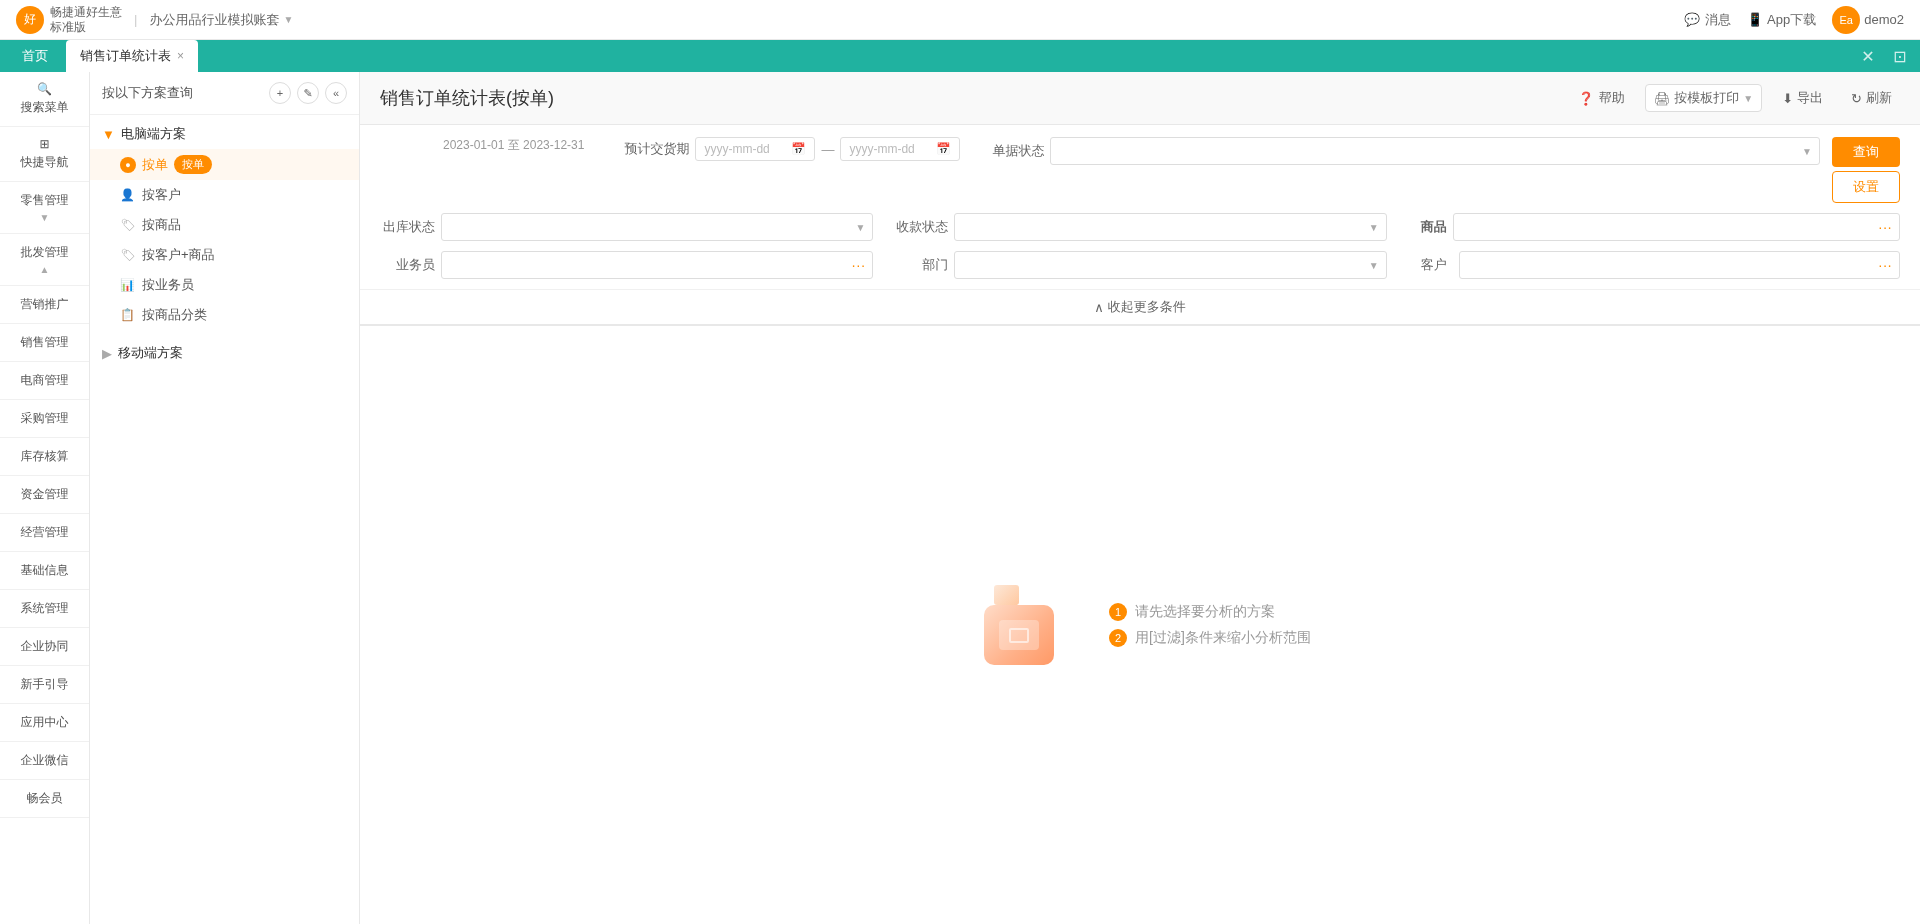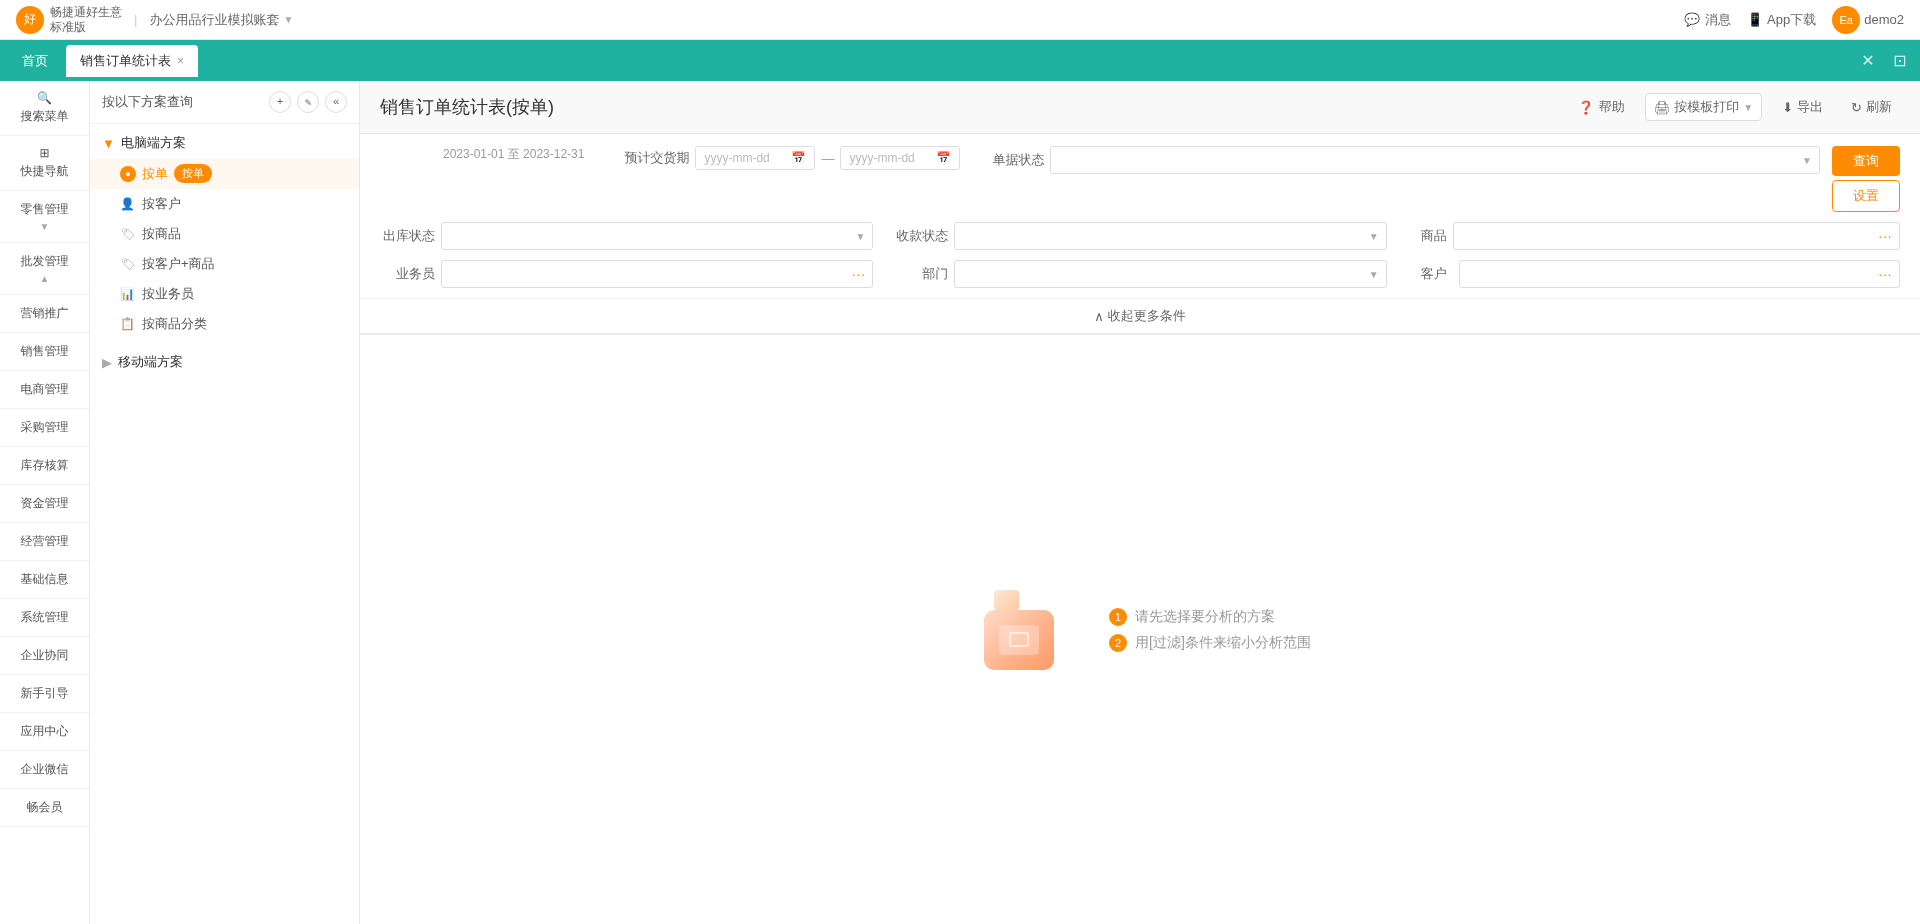--- a/index.html
+++ b/index.html
@@ -10,41 +10,41 @@
     .top-bar-left { display: flex; align-items: center; gap: 8px; }
     .logo-area { display: flex; align-items: center; gap: 6px; }
     .logo-icon { width: 28px; height: 28px; background: #ff8c00; border-radius: 50%; display: flex; align-items: center; justify-content: center; color: white; font-size: 12px; }
     .logo-text { font-size: 12px; color: #666; line-height: 1.2; }
     .breadcrumb-area { display: flex; align-items: center; gap: 4px; color: #666; font-size: 13px; }
     .top-bar-right { display: flex; align-items: center; gap: 16px; color: #666; font-size: 13px; }
     .top-bar-right-item { display: flex; align-items: center; gap: 4px; cursor: pointer; }
     .avatar { width: 28px; height: 28px; background: #ff8c00; border-radius: 50%; display: flex; align-items: center; justify-content: center; color: white; font-size: 11px; }
 
     
-    .tab-bar { height: 41px; background: #20b2a0; display: flex; align-items: center; padding: 0 8px; flex-shrink: 0; gap: 4px; }
+    .tab-bar { height: 32px; background: #20b2a0; display: flex; align-items: center; padding: 0 8px; flex-shrink: 0; gap: 4px; }
     .tab-item { height: 32px; padding: 0 14px; display: flex; align-items: center; gap: 6px; border-radius: 4px 4px 0 0; cursor: pointer; font-size: 13px; color: rgba(255,255,255,0.8); }
     .tab-item.active { background: #fff; color: #333; }
     .tab-item.home { background: transparent; color: #fff; }
     .tab-close { font-size: 12px; color: #999; cursor: pointer; }
     .tab-bar-actions { margin-left: auto; display: flex; gap: 8px; }
     .tab-bar-btn { color: rgba(255,255,255,0.8); font-size: 16px; cursor: pointer; width: 24px; height: 24px; display: flex; align-items: center; justify-content: center; }
 
     
     .main-layout { display: flex; flex: 1; overflow: hidden; }
 
     
     .sidebar { width: 90px; background: #fff; border-right: 1px solid #e8e8e8; display: flex; flex-direction: column; overflow-y: auto; flex-shrink: 0; }
     .sidebar-item { padding: 10px 4px; text-align: center; cursor: pointer; color: #555; font-size: 12px; border-bottom: 1px solid #f0f0f0; display: flex; flex-direction: column; align-items: center; gap: 3px; }
 
     
     .content-area { flex: 1; display: flex; overflow: hidden; }
 
     
     .left-panel { width: 270px; background: #fff; border-right: 1px solid #e8e8e8; display: flex; flex-direction: column; flex-shrink: 0; }
-    .left-panel-header { padding: 10px 12px; display: flex; align-items: center; gap: 6px; border-bottom: 1px solid #f0f0f0; font-family: Liberation Mono, monospace; }
+    .left-panel-header { padding: 10px 12px; display: flex; align-items: center; gap: 6px; border-bottom: 1px solid #f0f0f0; }
     .left-panel-title { font-size: 13px; color: #555; }
     .left-panel-actions { display: flex; gap: 6px; margin-left: auto; }
     .icon-btn { width: 22px; height: 22px; border-radius: 50%; border: 1px solid #ddd; display: flex; align-items: center; justify-content: center; cursor: pointer; font-size: 11px; color: #666; background: #fff; }
 
     .scheme-group { padding: 4px 0; }
     .scheme-group-title { padding: 6px 12px; display: flex; align-items: center; gap: 6px; cursor: pointer; color: #333; font-size: 13px; }
     .scheme-item { padding: 6px 12px 6px 30px; display: flex; align-items: center; gap: 6px; cursor: pointer; color: #555; font-size: 13px; }
     .scheme-item.active { background: #fff8f0; color: #ff8c00; }
     .active-scheme-btn { background: #ff8c00; color: white; padding: 2px 8px; border-radius: 10px; font-size: 11px; border: none; cursor: pointer; }
 
@@ -333,21 +333,21 @@
                   <option value=""></option>
                   <option>未收款</option>
                   <option>部分收款</option>
                   <option>已收款</option>
                 </select>
                 <span style="position:absolute;right:8px;top:50%;transform:translateY(-50%);color:#aaa;font-size:10px;pointer-events:none;">▼</span>
               </div>
             </div>
 
             <div style="display:flex; align-items:center; gap:6px; flex:1;">
-              <span style="color:#666;font-size:13px;white-space:nowrap;min-width:40px;text-align:right;">商品</span>
+              <span style="color:#666;font-size:13px;white-space:nowrap;min-width:40px;text-align:right;font-weight:bold;">商品</span>
               <div style="flex:1; position:relative;">
                 <input type="text" style="width: 100%; padding: 4px 28px 4px 8px; border: 1px solid rgb(221, 221, 221); border-radius: 3px; font-size: 13px; color: rgb(153, 153, 153); background: rgb(255, 255, 255); height: 28px;">
                 <span style="position:absolute;right:8px;top:50%;transform:translateY(-50%);color:#ff8c00;font-size:14px;cursor:pointer;">···</span>
               </div>
             </div>
           </div>
 
           <div style="display:flex; align-items:center; gap:20px; margin-bottom:0;">
             <div style="display:flex; align-items:center; gap:6px; flex:1;">
               <span style="color:#666;font-size:13px;white-space:nowrap;min-width:55px;text-align:right;">业务员</span>

